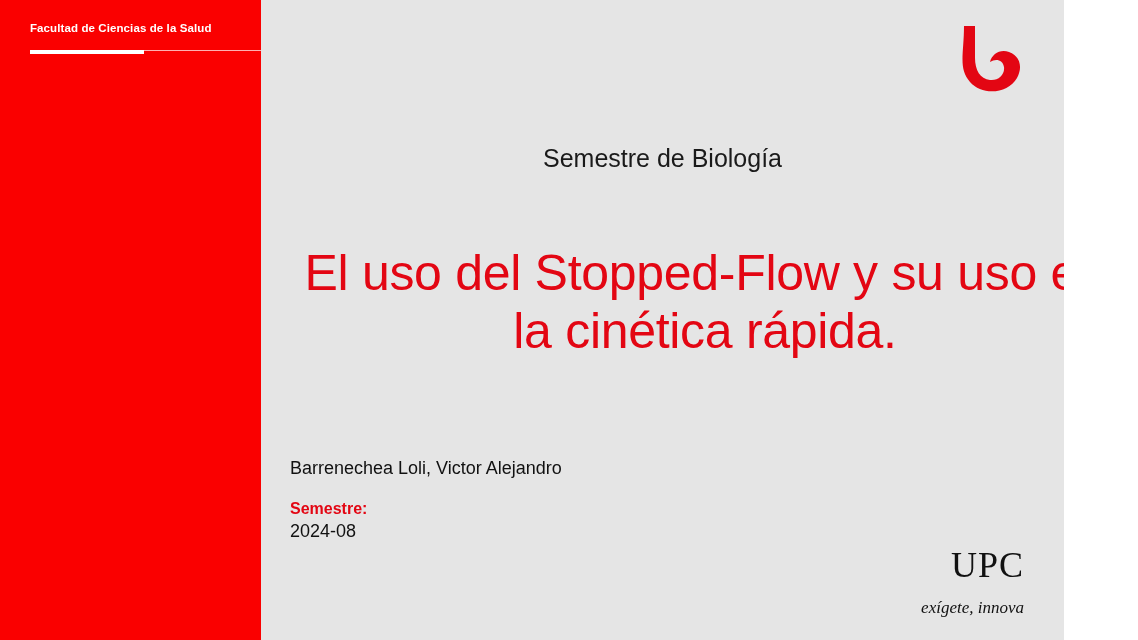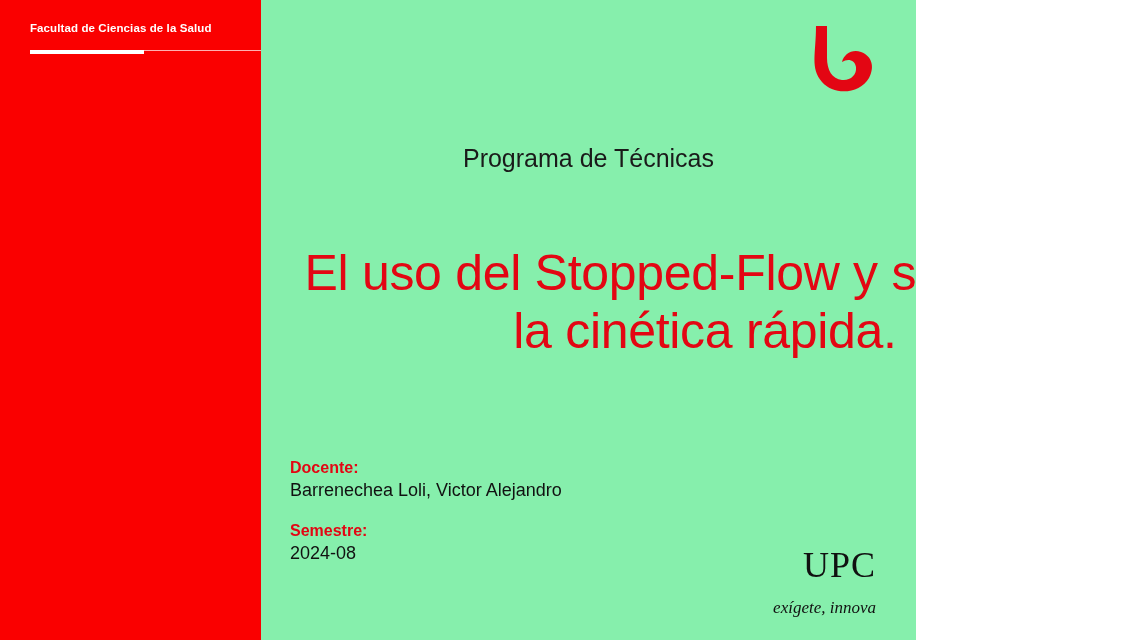--- a/index.html
+++ b/index.html
@@ -5,23 +5,23 @@
   html, body {
     margin: 0;
     padding: 0;
     background: #ffffff;
   }
   body {
     font-family: "Liberation Sans", sans-serif;
   }
   .slide {
     position: relative;
-    width: 916px;
+    width: 1064px;
     height: 640px;
-    background: #86efac;
+    background: #e5e5e5;
     overflow: hidden;
   }
   
   .left-panel {
     position: absolute;
     left: 0;
     top: 0;
     width: 261px;
     height: 640px;
     background: #fa0000;
@@ -144,28 +144,27 @@
     <div class="rule-thick"></div>
   </div>
 
   <div class="logo-mark">
     <svg width="72" height="80" viewBox="0 0 72 80" xmlns="http://www.w3.org/2000/svg">
       <path d="M10 6 C10 34, 4 48, 16 62 C28 76, 54 74, 63 58 C69 47, 66 36, 55 32 C46 29, 38 34, 36 42 C42 38, 49 40, 50 47 C51 55, 44 61, 36 60 C26 59, 21 50, 21 38 L21 6 Z" fill="#e30613"></path>
     </svg>
   </div>
 
   <div class="program-block">
-    <span class="program-line">Programa de Técnicas</span>
+    <span class="program-line">Semestre de Biología</span>
   </div>
 
   <div class="main-title">El uso del Stopped-Flow y su uso en la cinética rápida.</div>
 
   <div class="meta">
     <div class="meta-group">
-      <div class="meta-label">Docente:</div>
       <div class="meta-value">Barrenechea Loli, Victor Alejandro</div>
     </div>
     <div class="meta-group">
       <div class="meta-label">Semestre:</div>
       <div class="meta-value">2024-08</div>
     </div>
   </div>
 
   <div class="brand">
     <div class="brand-name">UPC</div>

